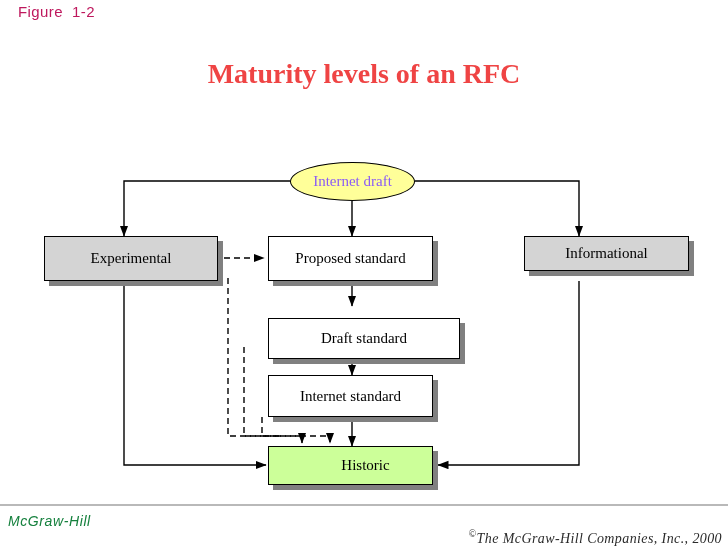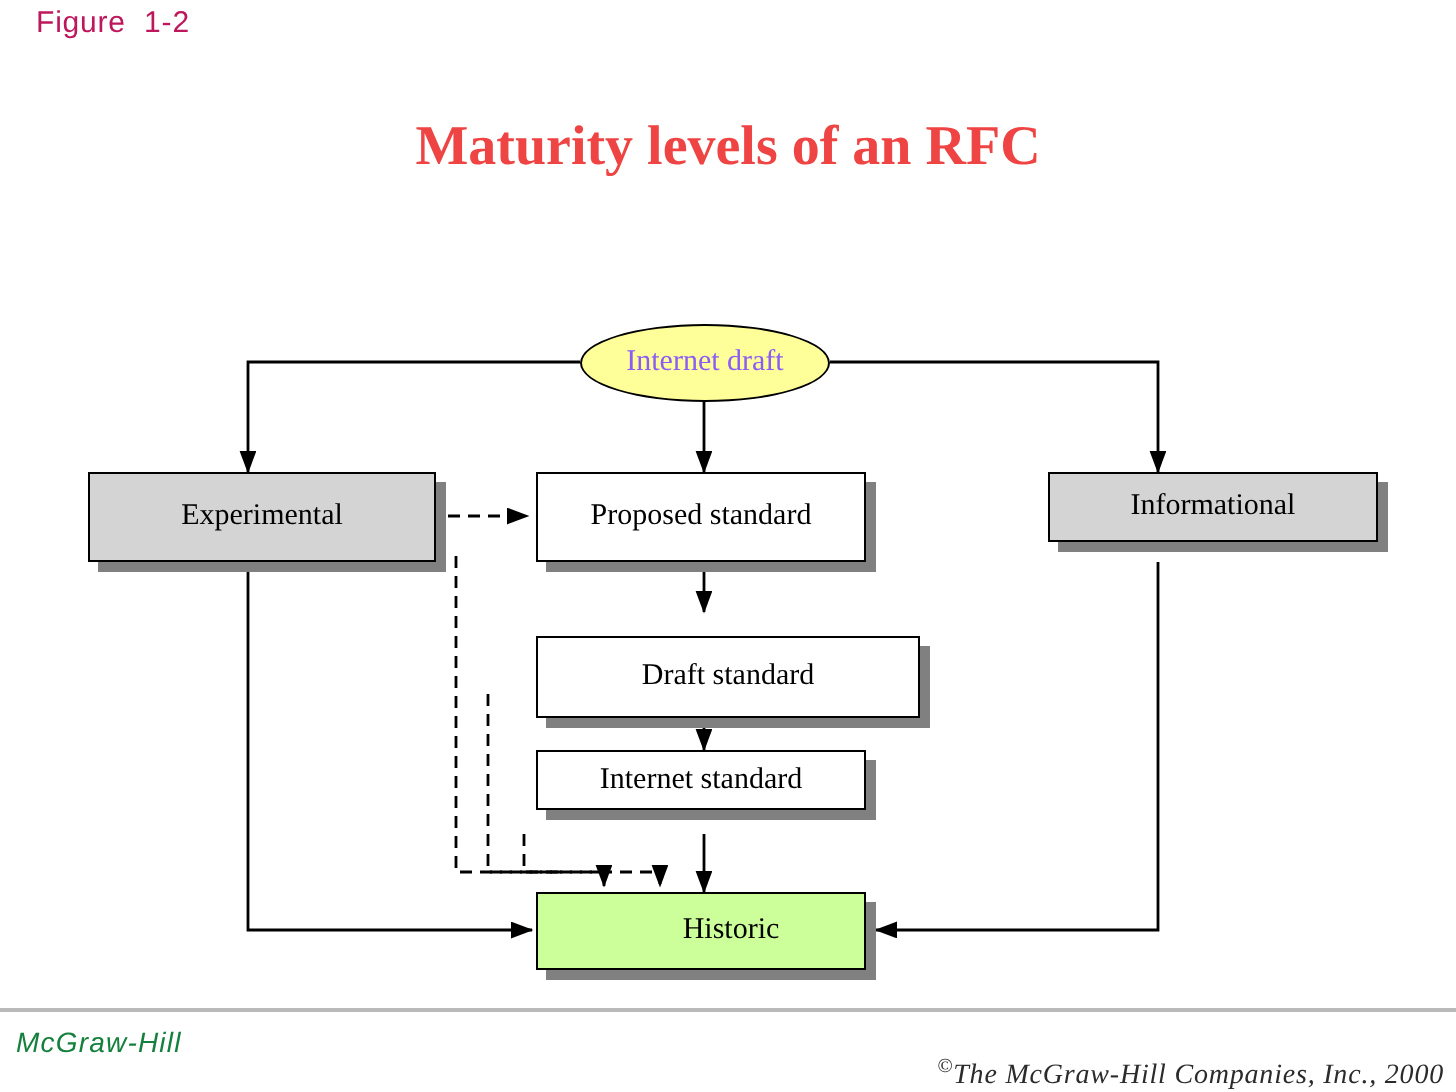--- a/index.html
+++ b/index.html
@@ -217,21 +217,21 @@
     <span class="box"></span>
     <span class="label">Informational</span>
   </div>
 
   <div class="node white" style="left:268px; top:318px; width:192px; height:41px;">
     <span class="shadow"></span>
     <span class="box"></span>
     <span class="label">Draft standard</span>
   </div>
 
-  <div class="node white" style="left:268px; top:375px; width:165px; height:30px;">
+  <div class="node white" style="left:268px; top:375px; width:165px; height:42px;">
     <span class="shadow"></span>
     <span class="box"></span>
     <span class="label">Internet standard</span>
   </div>
 
   <div class="node green" style="left:268px; top:446px; width:165px; height:39px;padding-left:30px;">
     <span class="shadow"></span>
     <span class="box"></span>
     <span class="label">Historic</span>
   </div>

